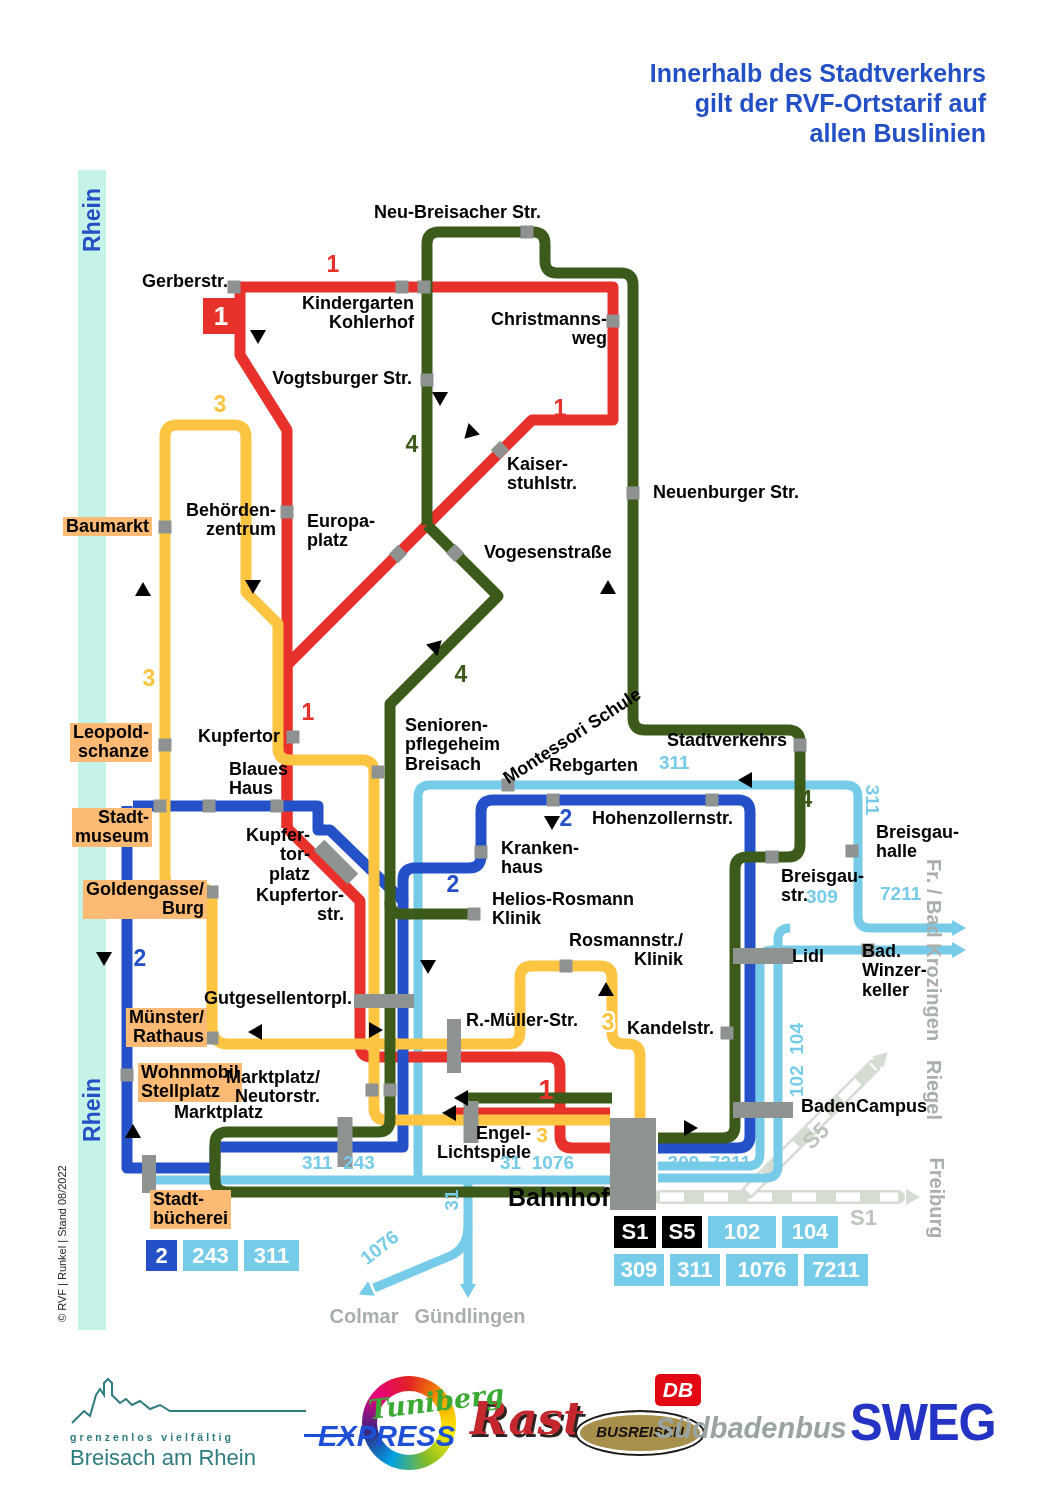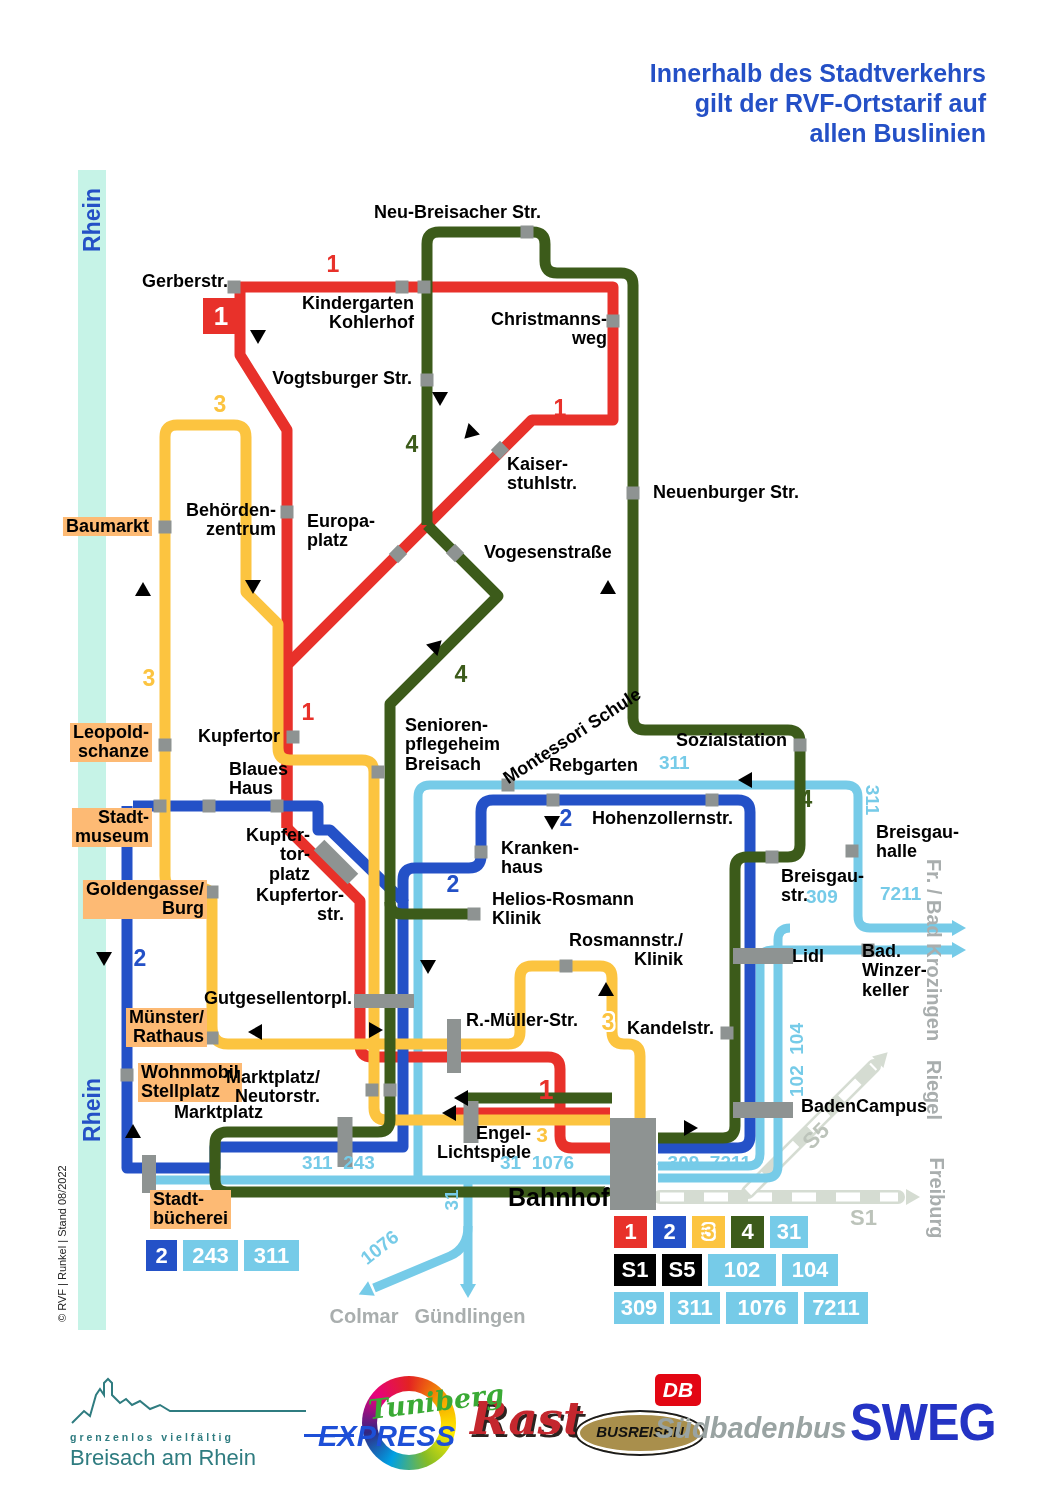--- a/index.html
+++ b/index.html
@@ -195,21 +195,21 @@
       <div class="lbl c-stop bg" data-a="e" style="left: 152px; top: 723px; transform: translateX(-100%);">Leopold-
 schanze</div>
       <div class="lbl c-stop" data-a="e" style="left: 280px; top: 727px; transform: translateX(-100%);">Kupfertor</div>
       <div class="lbl c-stop" data-a="s" style="left: 229px; top: 760px;">Blaues
 Haus</div>
       <div class="lbl c-stop" data-a="s" style="left: 405px; top: 716px;">Senioren-
 pflegeheim
 Breisach</div>
       <div class="lbl c-stop" data-a="s" style="left: 500px; top: 772px; transform-origin: 0px 0px; transform: rotate(-33deg);">Montessori Schule</div>
       <div class="lbl c-stop" data-a="s" style="left: 549px; top: 756px;">Rebgarten</div>
-      <div class="lbl c-stop" data-a="e" style="left: 787px; top: 731px; transform: translateX(-100%);">Sozialstation</div>
+      <div class="lbl c-stop" data-a="e" style="left: 787px; top: 731px; transform: translateX(-100%);">Stadtverkehrs</div>
       <div class="lbl c-stop" data-a="s" style="left: 592px; top: 809px;">Hohenzollernstr.</div>
       <div class="lbl c-stop" data-a="s" style="left: 876px; top: 823px;">Breisgau-
 halle</div>
       <div class="lbl c-stop bg" data-a="e" style="left: 152px; top: 808px; transform: translateX(-100%);">Stadt-
 museum</div>
       <div class="lbl c-stop" data-a="e" style="left: 310px; top: 826px; transform: translateX(-100%);">Kupfer-
 tor-
 platz</div>
       <div class="lbl c-stop" data-a="s" style="left: 501px; top: 839px;">Kranken-
 haus</div>
@@ -273,21 +273,20 @@
       <div class="lbl c-lbt" data-a="s" style="left: 302px; top: 1153px; font-size: 19px;">311  243</div>
       <div class="lbl c-lbt" data-a="s" style="left: 500px; top: 1153px; font-size: 19px;">31  1076</div>
       <div class="lbl c-lbt" data-a="s" style="left: 657px; top: 1153px; font-size: 19px;">–309  7211–</div>
       <div class="lbl c-lbt" data-a="m" style="left: 872px; top: 800px; font-size: 19px; transform: translate(-50%, -50%) rotate(90deg);">311</div>
       <div class="lbl c-lbt" data-a="m" style="left: 797px; top: 1060px; font-size: 19px; transform: translate(-50%, -50%) rotate(-90deg);">102  104</div>
       <div class="lbl c-lbt" data-a="m" style="left: 452px; top: 1200px; font-size: 19px; transform: translate(-50%, -50%) rotate(-90deg);">31</div>
       <div class="lbl c-lbt" data-a="m" style="left: 380px; top: 1248px; font-size: 19px; transform: translate(-50%, -50%) rotate(-38deg);">1076</div>
     </div>
 
   <div id="station-legend">
-      <div class="lgrow"><div class="lgbox lg-red" style="width: 33px;"><span>1</span></div><div class="lgbox lg-blue" style="width: 33px;"><span>2</span></div><div class="lgbox lg-yellow" style="width: 33px;"><span>3</span></div><div class="lgbox lg-green" style="width: 33px;"><span>4</span></div><div class="lgbox lg-lb" style="width: 38px;"><span>31</span></div></div>
       <div class="lgrow"><div class="lgbox lg-black" style="width: 42px;"><span>S1</span></div><div class="lgbox lg-black" style="width: 40px;"><span>S5</span></div><div class="lgbox lg-lb" style="width: 68px;"><span>102</span></div><div class="lgbox lg-lb" style="width: 56px;"><span>104</span></div></div>
       <div class="lgrow"><div class="lgbox lg-lb" style="width: 50px;"><span>309</span></div><div class="lgbox lg-lb" style="width: 50px;"><span>311</span></div><div class="lgbox lg-lb" style="width: 72px;"><span>1076</span></div><div class="lgbox lg-lb" style="width: 64px;"><span>7211</span></div></div>
     </div>
   <div id="buch-legend">
       <div class="lgrow"><div class="lgbox lg-blue" style="width: 31px;"><span>2</span></div><div class="lgbox lg-lb" style="width: 55px;"><span>243</span></div><div class="lgbox lg-lb" style="width: 55px;"><span>311</span></div></div>
     </div>
 
   <div class="copyright">© RVF | Runkel | Stand 08/2022</div>
 
   <div class="f-breisach">

